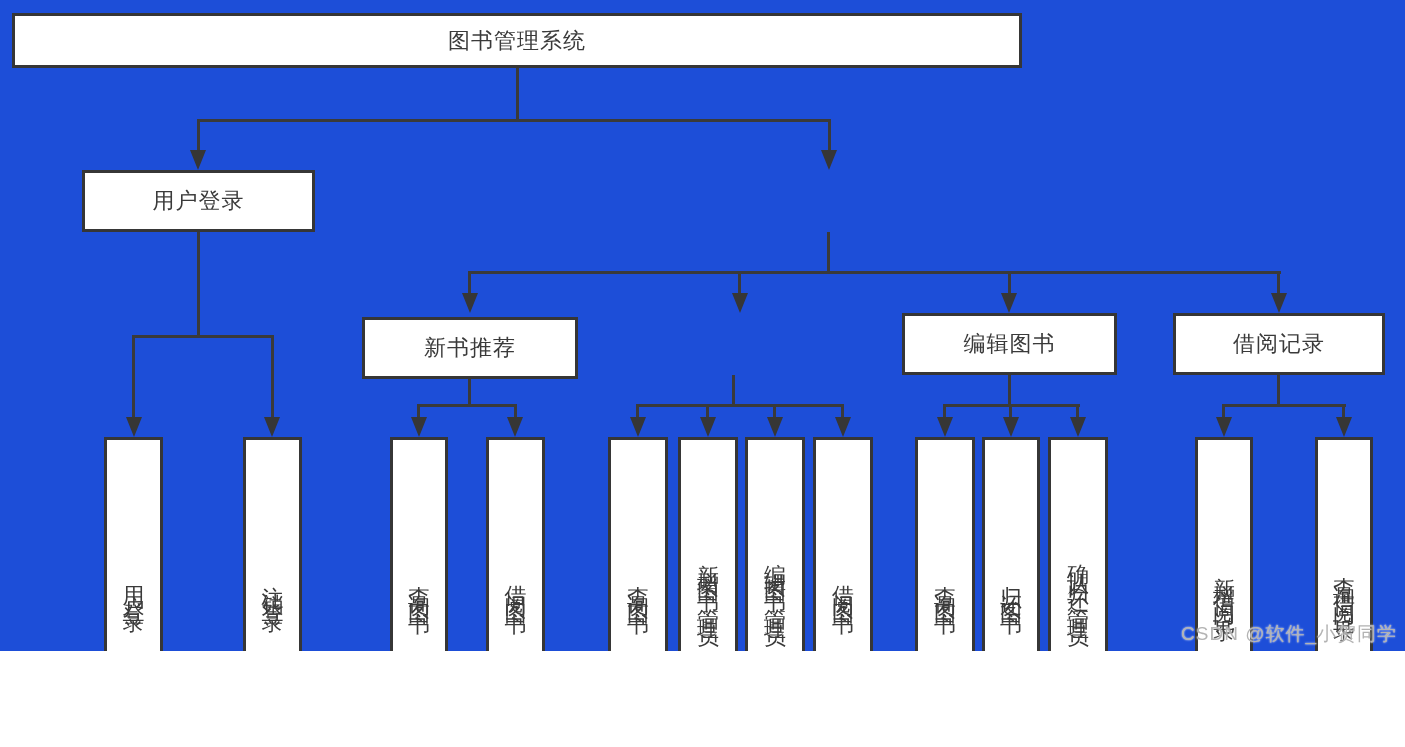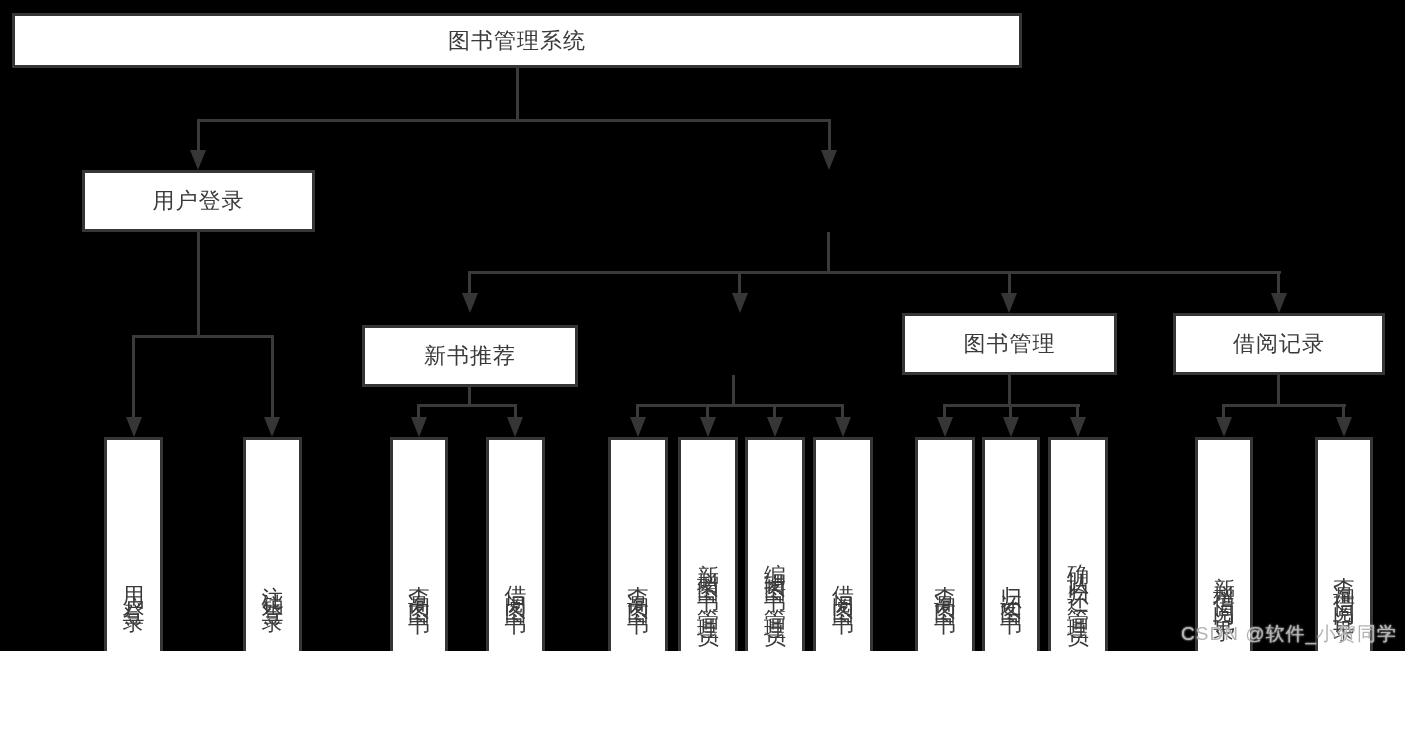--- a/index.html
+++ b/index.html
@@ -1,17 +1,17 @@
 <!DOCTYPE html>
 <html><head>
 <meta charset="utf-8">
 <style>
   html,body{margin:0;padding:0;background:#ffffff;}
   .stage{
-    position:relative;width:1405px;height:651px;background:#000000;
+    position:relative;width:1405px;height:651px;background:#1d4ed8;
     font-family:"Liberation Sans", sans-serif;color:#3a3a3a;overflow:hidden;
   }
   .node{
     position:absolute;box-sizing:border-box;background:#ffffff;
     border:3px solid #363636;display:flex;align-items:center;justify-content:center;
     font-size:22px;letter-spacing:1px;color:#3a3a3a;z-index:2;
   }
   .leaf{border-width:3px;}
   .leaf-label{
     writing-mode:vertical-rl;text-orientation:mixed;
@@ -37,27 +37,27 @@
 
   <div class="node" style="left:12px;top:13px;width:1010px;height:55px;">
     <span>图书管理系统</span>
   </div>
 
   <div class="node" style="left:82px;top:170px;width:233px;height:62px;">
     <span>用户登录</span>
   </div>
 
 
-  <div class="node" style="left:362px;top:325px;width:216px;height:62px;">
+  <div class="node" style="left:362px;top:317px;width:216px;height:62px;">
     <span>新书推荐</span>
   </div>
 
 
   <div class="node" style="left:902px;top:313px;width:215px;height:62px;">
-    <span>图书管理</span>
+    <span>编辑图书</span>
   </div>
 
   <div class="node" style="left:1173px;top:313px;width:212px;height:62px;">
     <span>借阅记录</span>
   </div>
 
   <div class="node leaf" style="left:104px;top:437px;width:59px;height:298px;">
     <span class="leaf-label">用户登录</span>
   </div>
   <div class="node leaf" style="left:243px;top:437px;width:59px;height:298px;">

